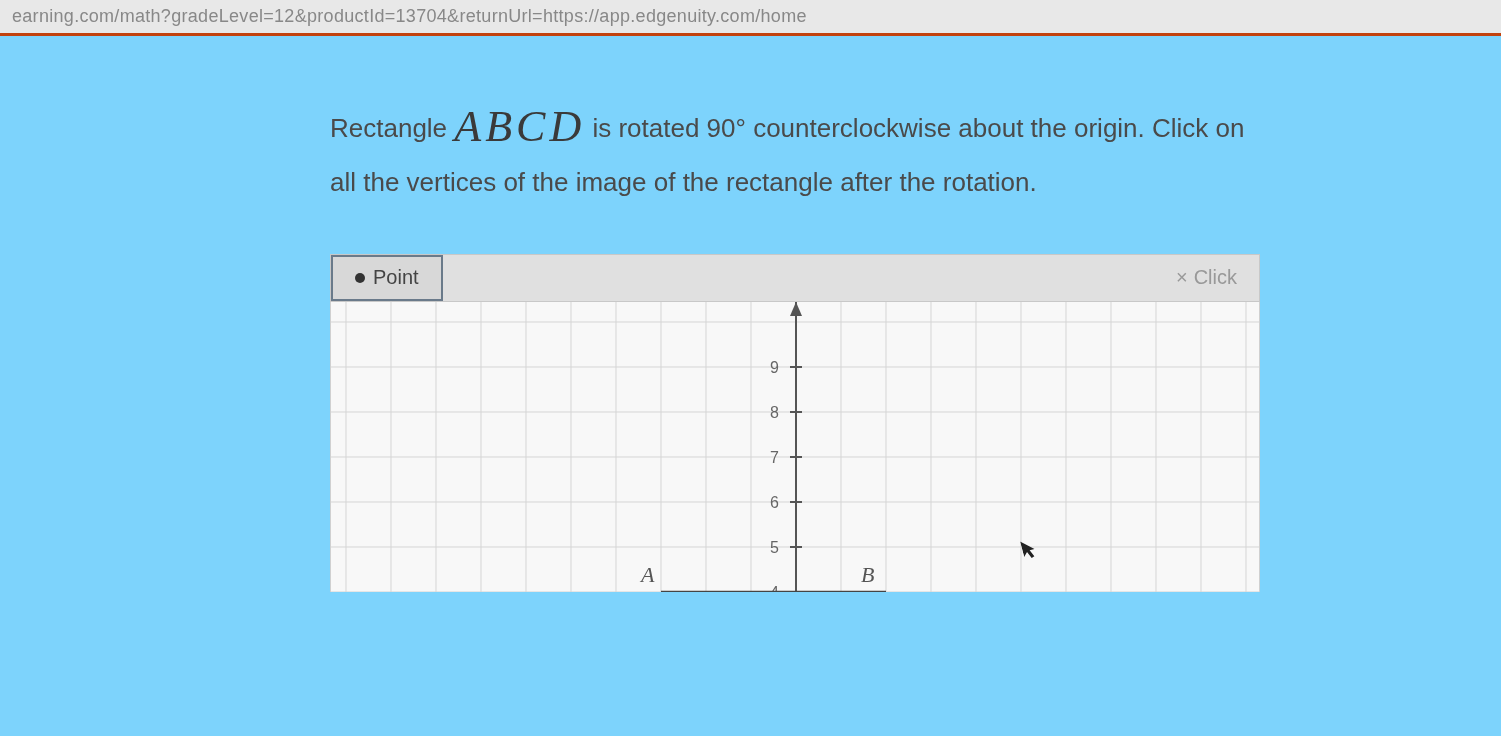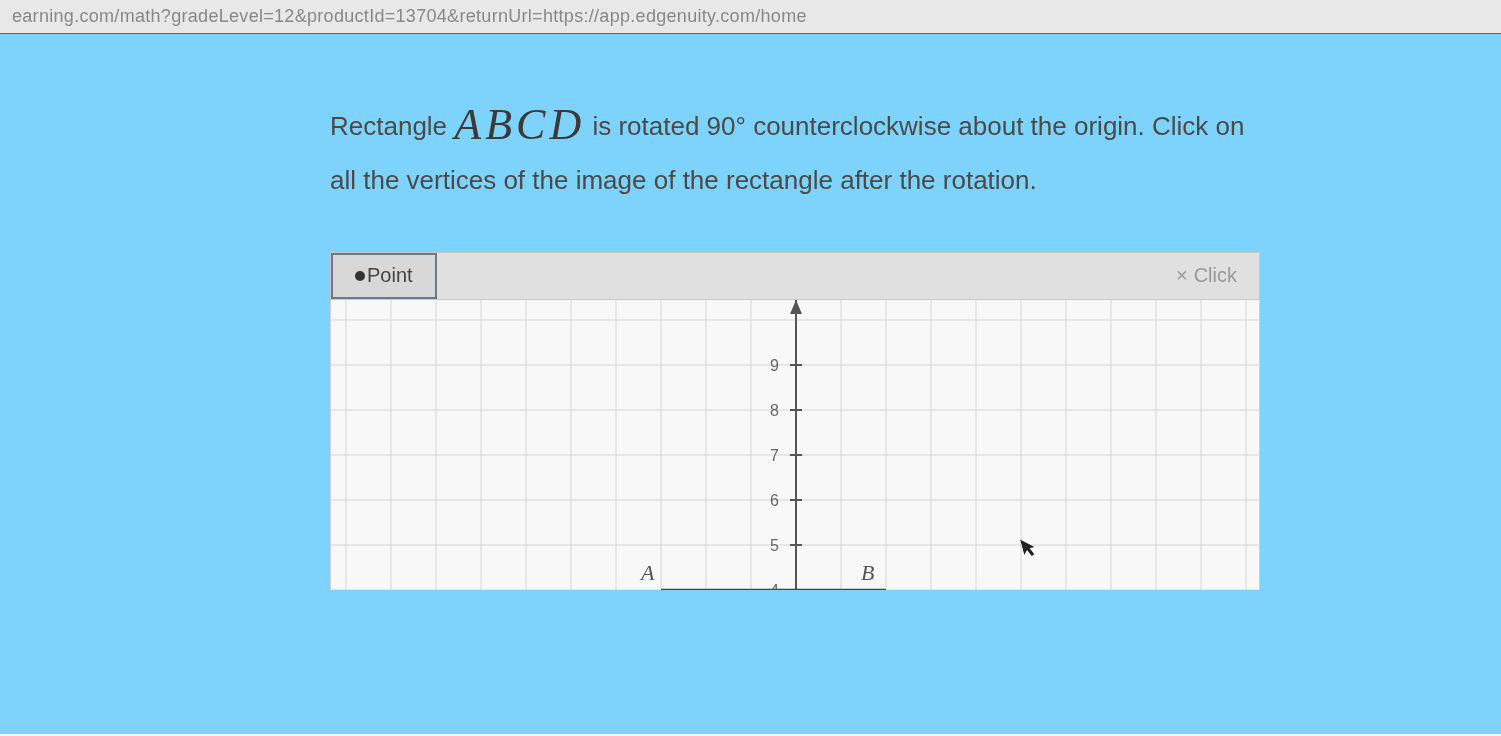--- a/index.html
+++ b/index.html
@@ -12,21 +12,21 @@
       background: #f5f5f5;
       width: 1501px;
       height: 736px;
       overflow: hidden;
     }
     .url-bar {
       background: #e8e8e8;
       padding: 6px 12px;
       font-size: 18px;
       color: #888;
-      border-bottom: 1px solid #c2410c;
+      border-bottom: 3px solid #c2410c;
       letter-spacing: 0.3px;
     }
     .content-area {
       background: #7dd3fc;
       padding-top: 56px;
       height: calc(100% - 36px);
     }
     .question-container {
       margin-left: 330px;
       max-width: 920px;
@@ -49,21 +49,21 @@
       display: flex;
       align-items: center;
       background: #e0e0e0;
       height: 48px;
       border: 1px solid #c8c8c8;
       width: 930px;
     }
     .point-btn {
       display: flex;
       align-items: center;
-      gap: 2px;
+      gap: 8px;
       background: #d8d8d8;
       border: 2px solid #6a7a8a;
       padding: 8px 22px;
       font-size: 20px;
       color: #444;
       height: 100%;
       cursor: pointer;
     }
     .point-dot {
       width: 10px;

